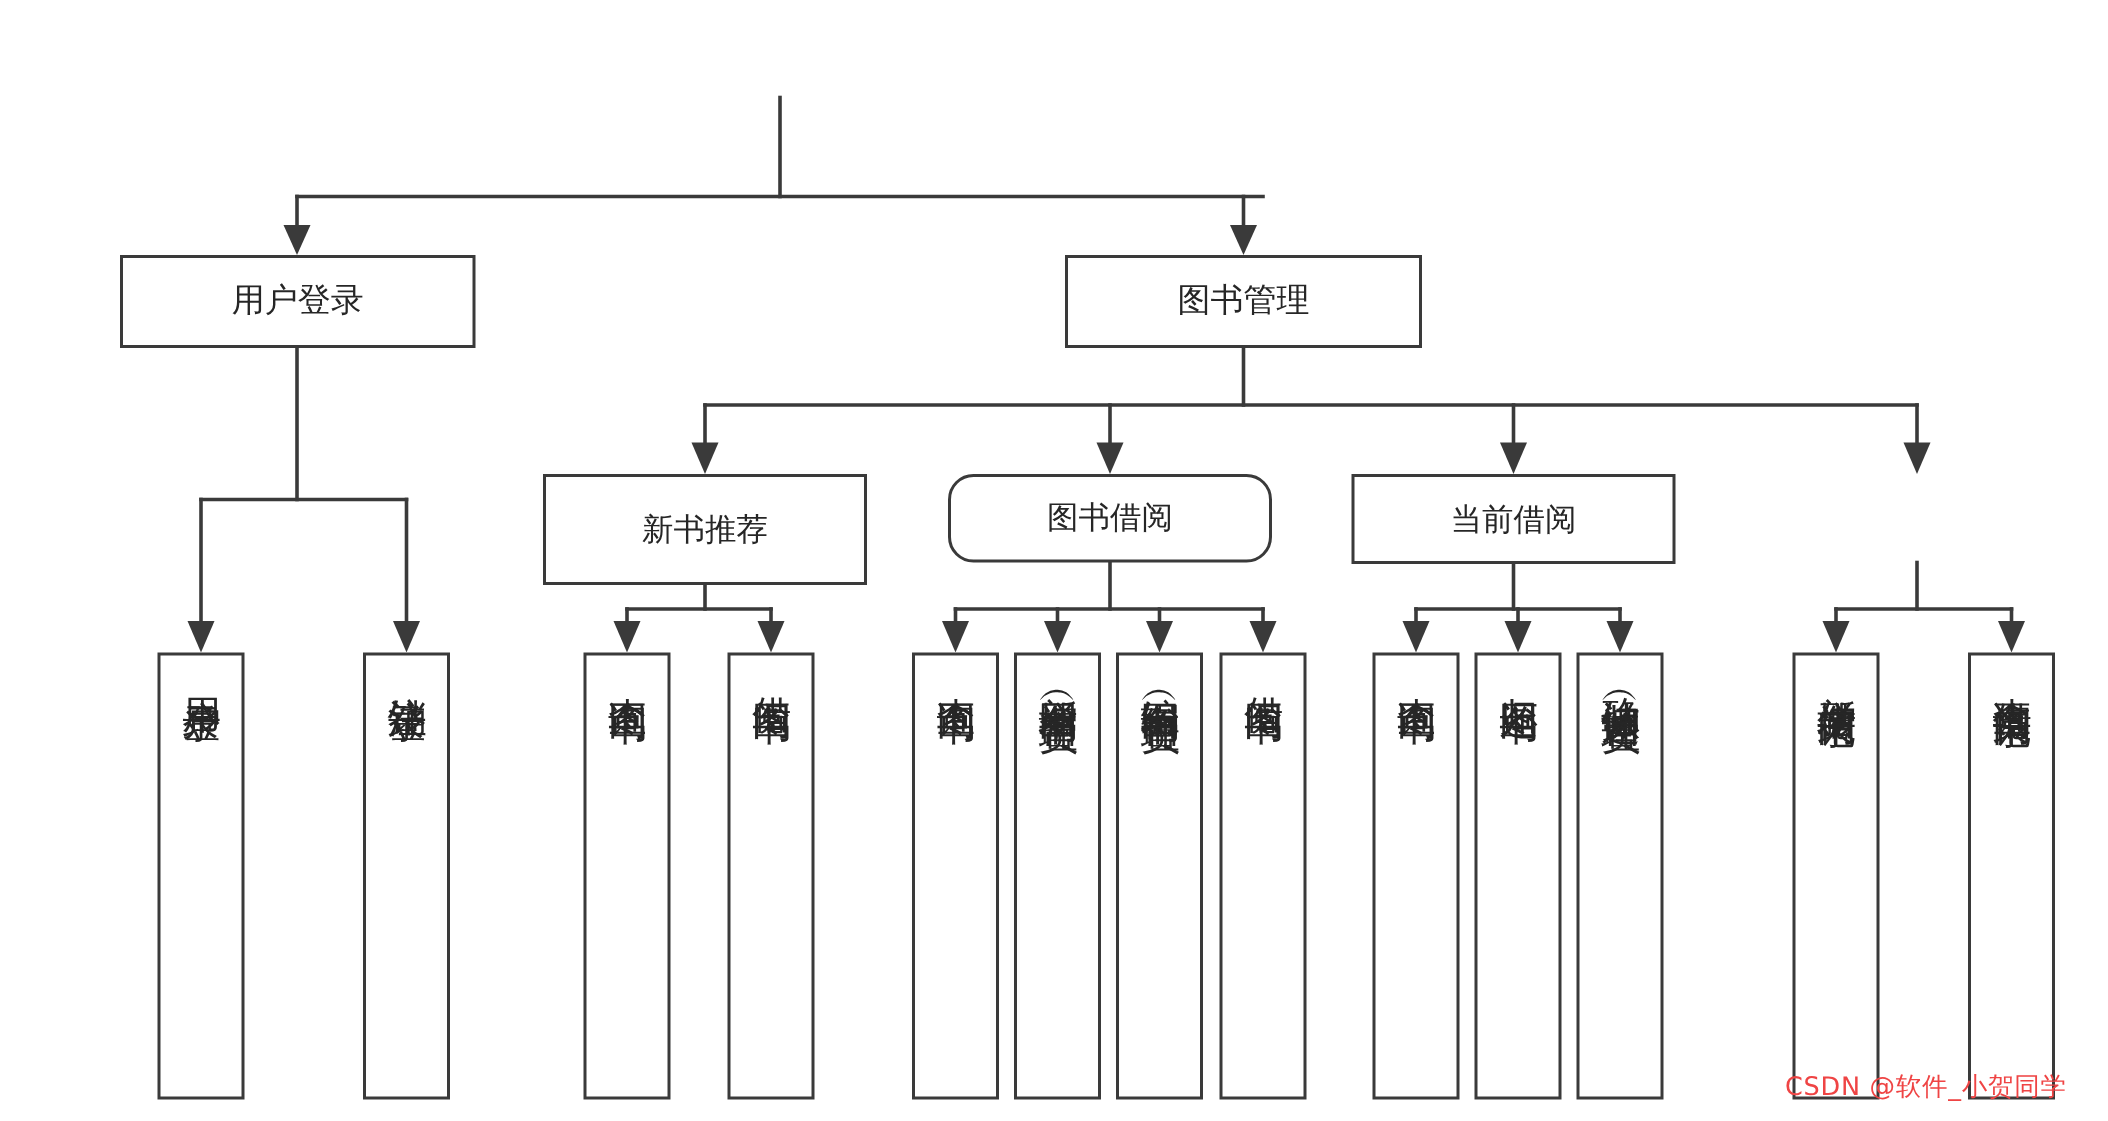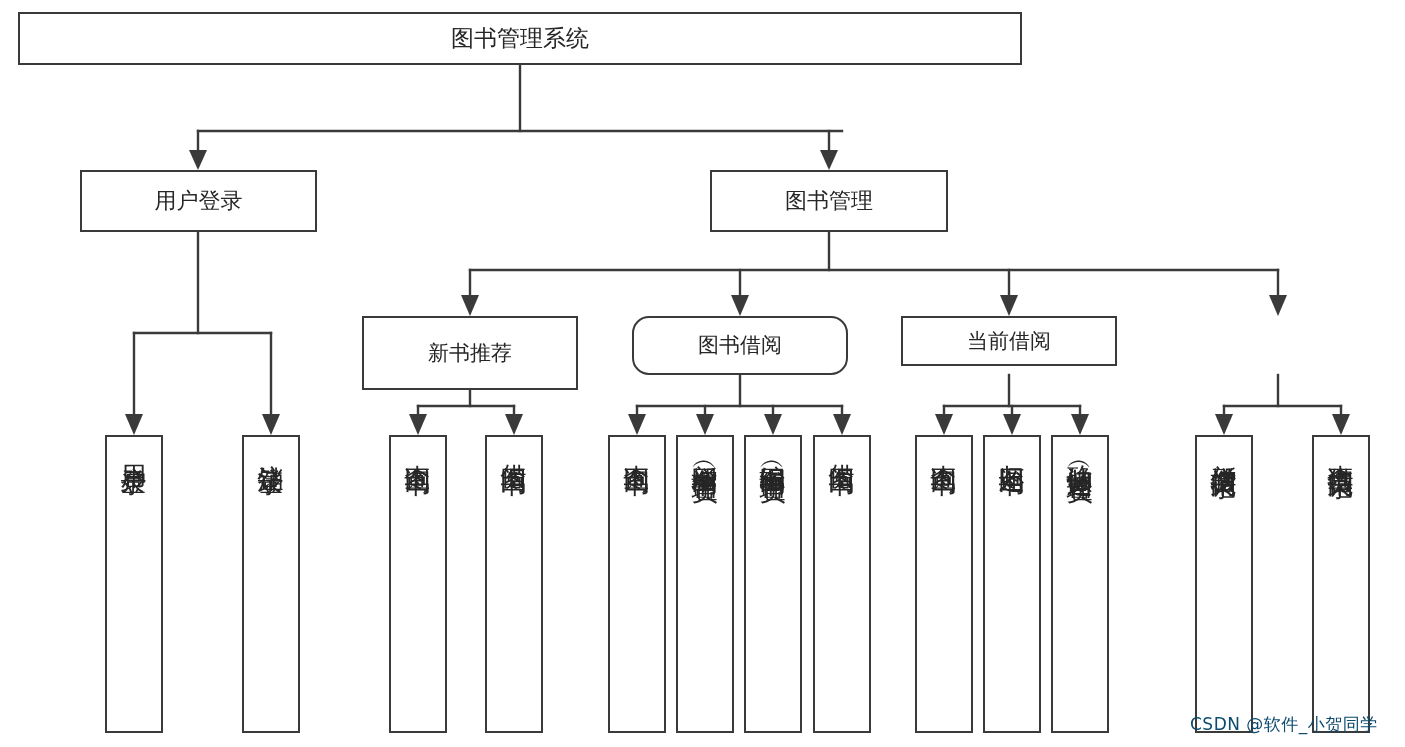--- a/index.html
+++ b/index.html
@@ -72,21 +72,21 @@
     writing-mode: vertical-rl;
     text-orientation: upright;
     letter-spacing: 2px;
     line-height: 1;
   }
   #watermark {
     position: absolute;
     left: 1190px;
     top: 713px;
     font-size: 17px;
-    color: #0c4a6e;
+    color: #ef4444;
     letter-spacing: 0.5px;
     white-space: pre;
     pointer-events: none;
   }
 </style>
 </head>
 <body>
 
 <div id="diagram-root">
 
@@ -170,41 +170,38 @@
     <g>
       <path class="edge" d="M 1278 375 L 1278 406"></path>
       <path class="edge" d="M 1224 406 L 1341 406"></path>
       <path class="edge" d="M 1224 406 L 1224 414"></path>
       <path class="arrow-head" d="M 1215 414 L 1233 414 L 1224 435 z"></path>
       <path class="edge" d="M 1341 406 L 1341 414"></path>
       <path class="arrow-head" d="M 1332 414 L 1350 414 L 1341 435 z"></path>
     </g>
   </svg>
 
-  <div class="node-box node-root" style="left:18px; top:12px; width:1004px; height:53px;">
-    <span class="node-label">图书管理系统</span>
-  </div>
 
   <div class="node-box node-l1" style="left:80px; top:170px; width:237px; height:62px;">
     <span class="node-label">用户登录</span>
   </div>
 
   <div class="node-box node-l1" style="left:710px; top:170px; width:238px; height:62px;">
     <span class="node-label">图书管理</span>
   </div>
 
   <div class="node-box node-l2" style="left:362px; top:316px; width:216px; height:74px;">
     <span class="node-label">新书推荐</span>
   </div>
 
   <div class="node-box node-l2" style="left:632px; top:316px; width:216px; height:59px;border-radius:17px;">
     <span class="node-label">图书借阅</span>
   </div>
 
-  <div class="node-box node-l2" style="left:901px; top:316px; width:216px; height:50px;">
+  <div class="node-box node-l2" style="left:901px; top:316px; width:216px; height:60px;">
     <span class="node-label">当前借阅</span>
   </div>
 
 
   <div class="node-box node-leaf" style="left:105px; top:435px; width:58px; height:298px;">
     <span class="node-label">用户登录</span>
   </div>
 
   <div class="node-box node-leaf" style="left:242px; top:435px; width:58px; height:298px;">
     <span class="node-label">注销登录</span>

